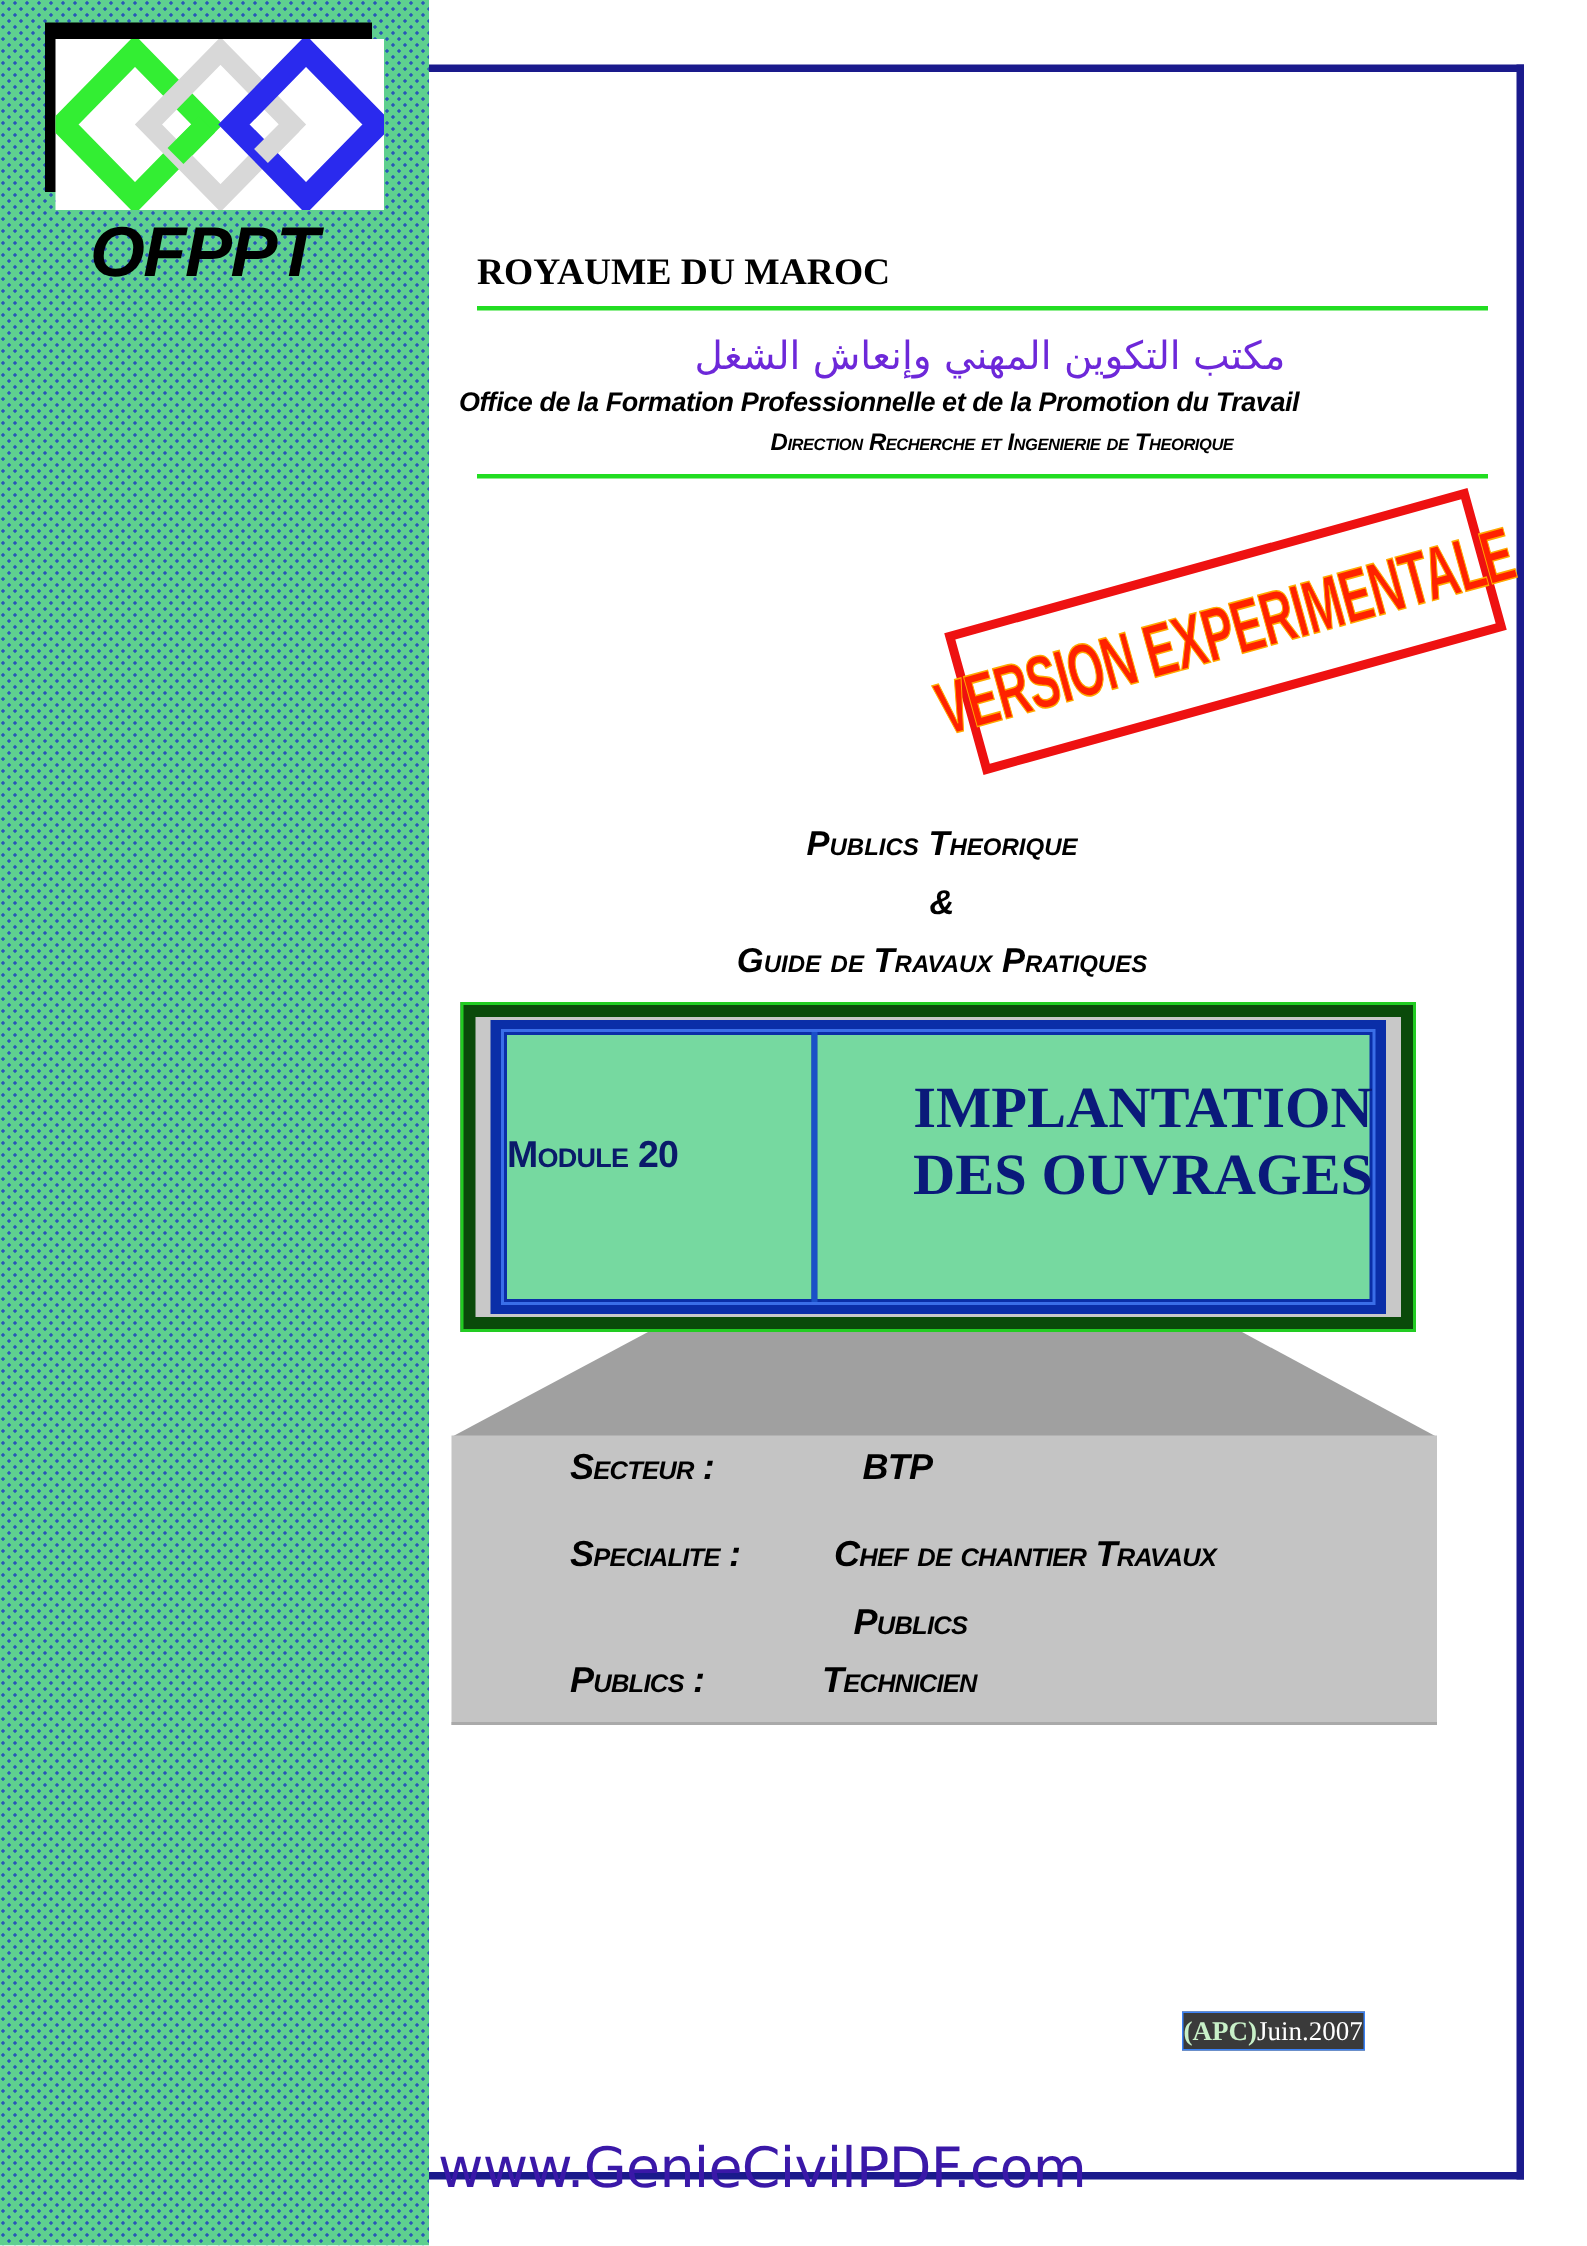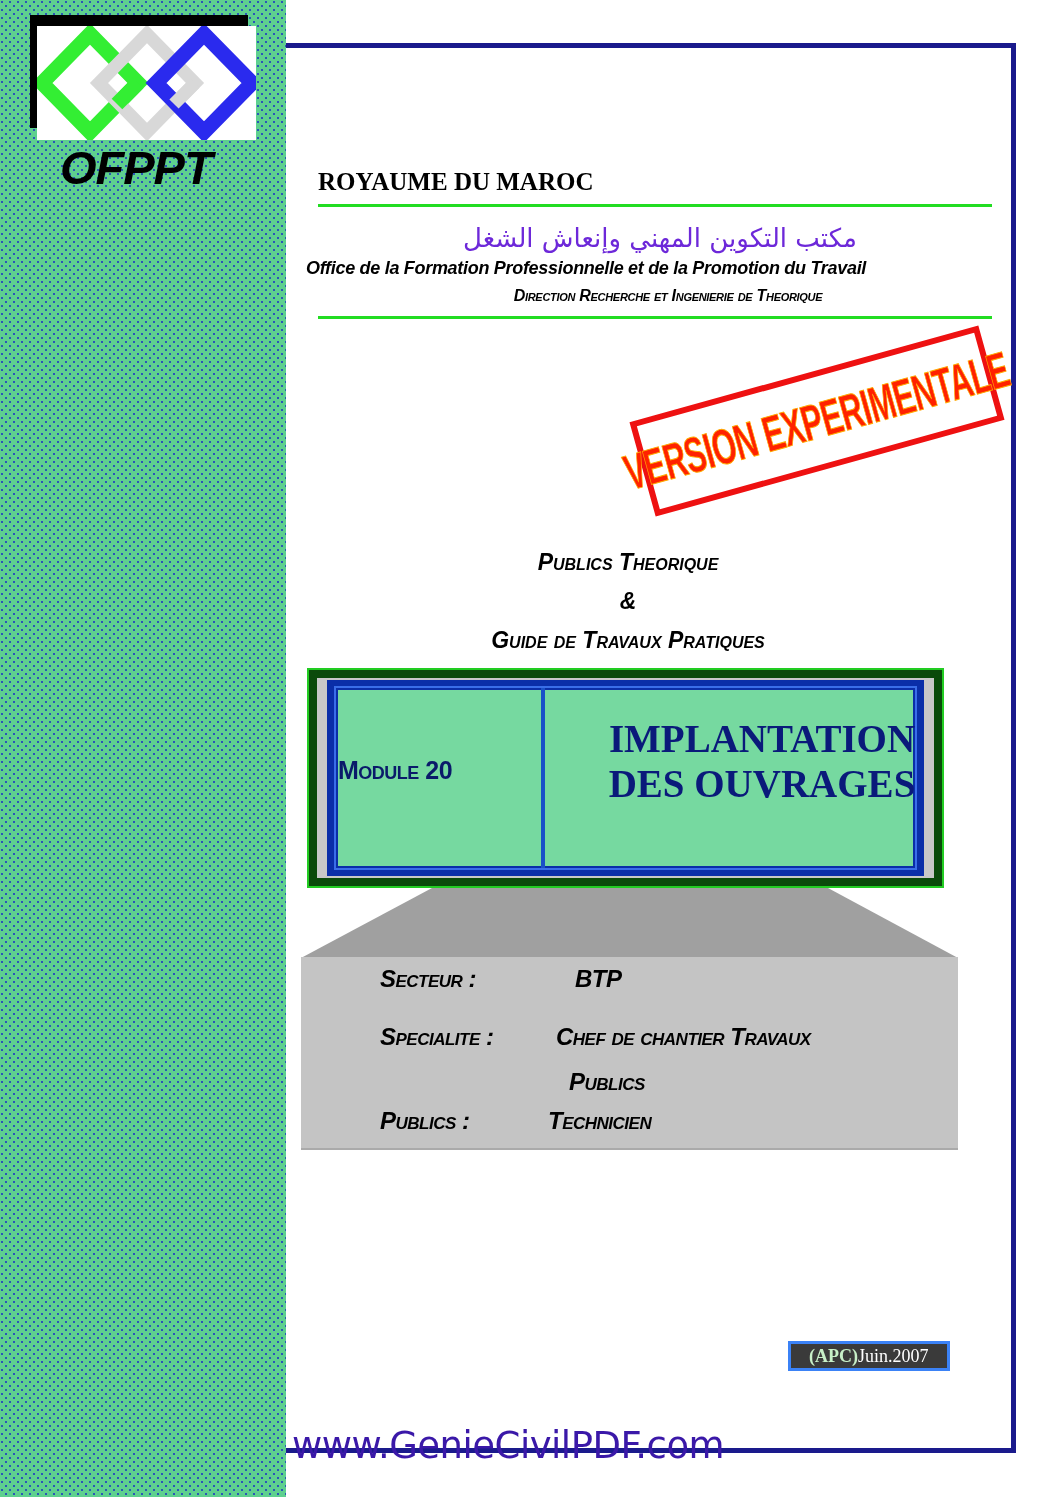--- a/index.html
+++ b/index.html
@@ -99,22 +99,22 @@
 
   
   .trap { left:301px; top:888px; width:657px; height:70px; }
   .info-box { left:301px; top:957px; width:657px; height:193px; background:#c4c4c4; border-bottom:2px solid #aaaaaa; box-sizing:border-box; }
   .info-line {
     font-size:24px; font-weight:bold; font-style:italic; color:#000;
     font-variant:small-caps; letter-spacing:-0.5px; white-space:nowrap;
   }
 
   .apc {
-    left:788px; top:1341px; height:24px; padding:0 18px;
-    background:#3a3a3a; border:3px solid #3b82f6;
+    left:788px; top:1341px; height:24px; padding:0 0;
+    background:#3a3a3a; border:1px solid #3b82f6;
     font-family:"Liberation Serif", serif; font-size:18px; color:#ffffff;
     line-height:24px;
   }
   .apc b { color:#c8f0c8; }
 
   .watermark {
     left:292px; top:1424px;
     font-family:"DejaVu Sans", sans-serif; font-size:37px; color:#3a18a8;
     line-height:44px; letter-spacing:-0.5px;
   }

